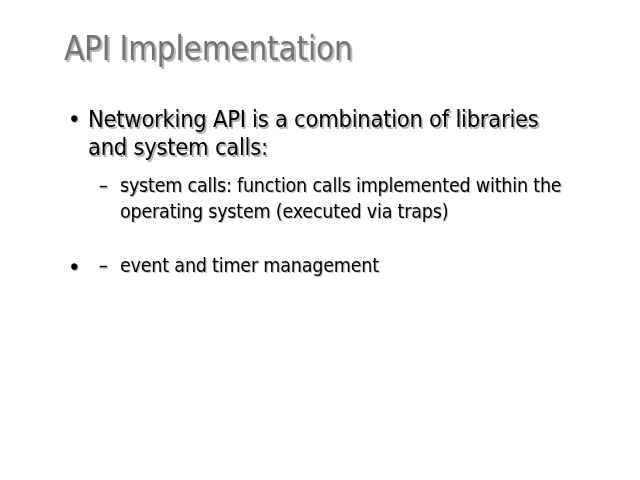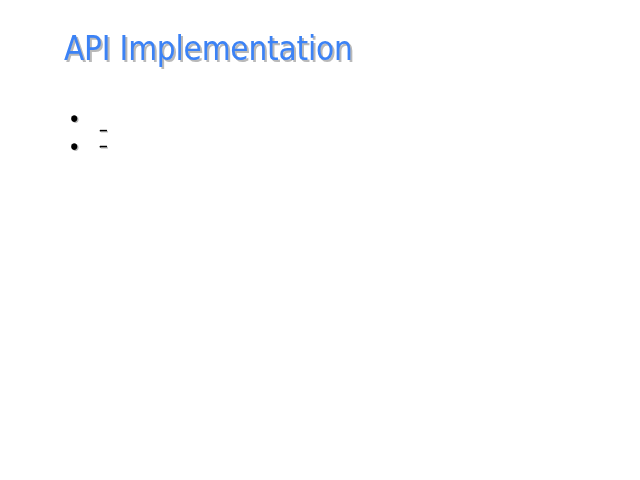--- a/index.html
+++ b/index.html
@@ -26,21 +26,21 @@
   
   .slide-title {
     position: absolute;
     left: 64px;
     top: 29px;
     width: 540px;
     font-family: "DejaVu Sans Condensed", "DejaVu Sans", sans-serif;
     font-size: 33px;
     font-weight: 400;
     line-height: 40px;
-    color: #3b82f6;
+    color: #737373;
     letter-spacing: -0.2px;
     text-shadow: 2px 2px 0 #b9b9b9;
     white-space: nowrap;
   }
 
   
   .body {
     position: absolute;
     left: 0;
     top: 105px;
@@ -106,40 +106,43 @@
 <body>
 
 <div class="slide">
 
   <div class="slide-title">API Implementation</div>
 
   <div class="body">
 
     <div class="l1 sp-l1-first">
       <span class="marker">•</span>
+      <span class="l1-text">Networking API is a combination of libraries and system calls:</span>
     </div>
 
     <div class="l2 sp-l2-after-l1">
       <span class="marker">–</span>
     </div>
 
     <div class="l2 sp-l2">
       <span class="marker">–</span>
+      <span class="l2-text">system calls: function calls implemented within the operating system (executed via traps)</span>
     </div>
 
     <div class="l1 sp-l1-second">
       <span class="marker">•</span>
     </div>
 
     <div class="l2 sp-l2-group">
       <span class="marker">–</span>
     </div>
 
     <div class="l2 sp-l2">
       <span class="marker">–</span>
     </div>
 
     <div class="l2 sp-l2">
       <span class="marker">–</span>
+      <span class="l2-text">event and timer management</span>
     </div>
 
   </div>
 </div>
 
 </body></html>

